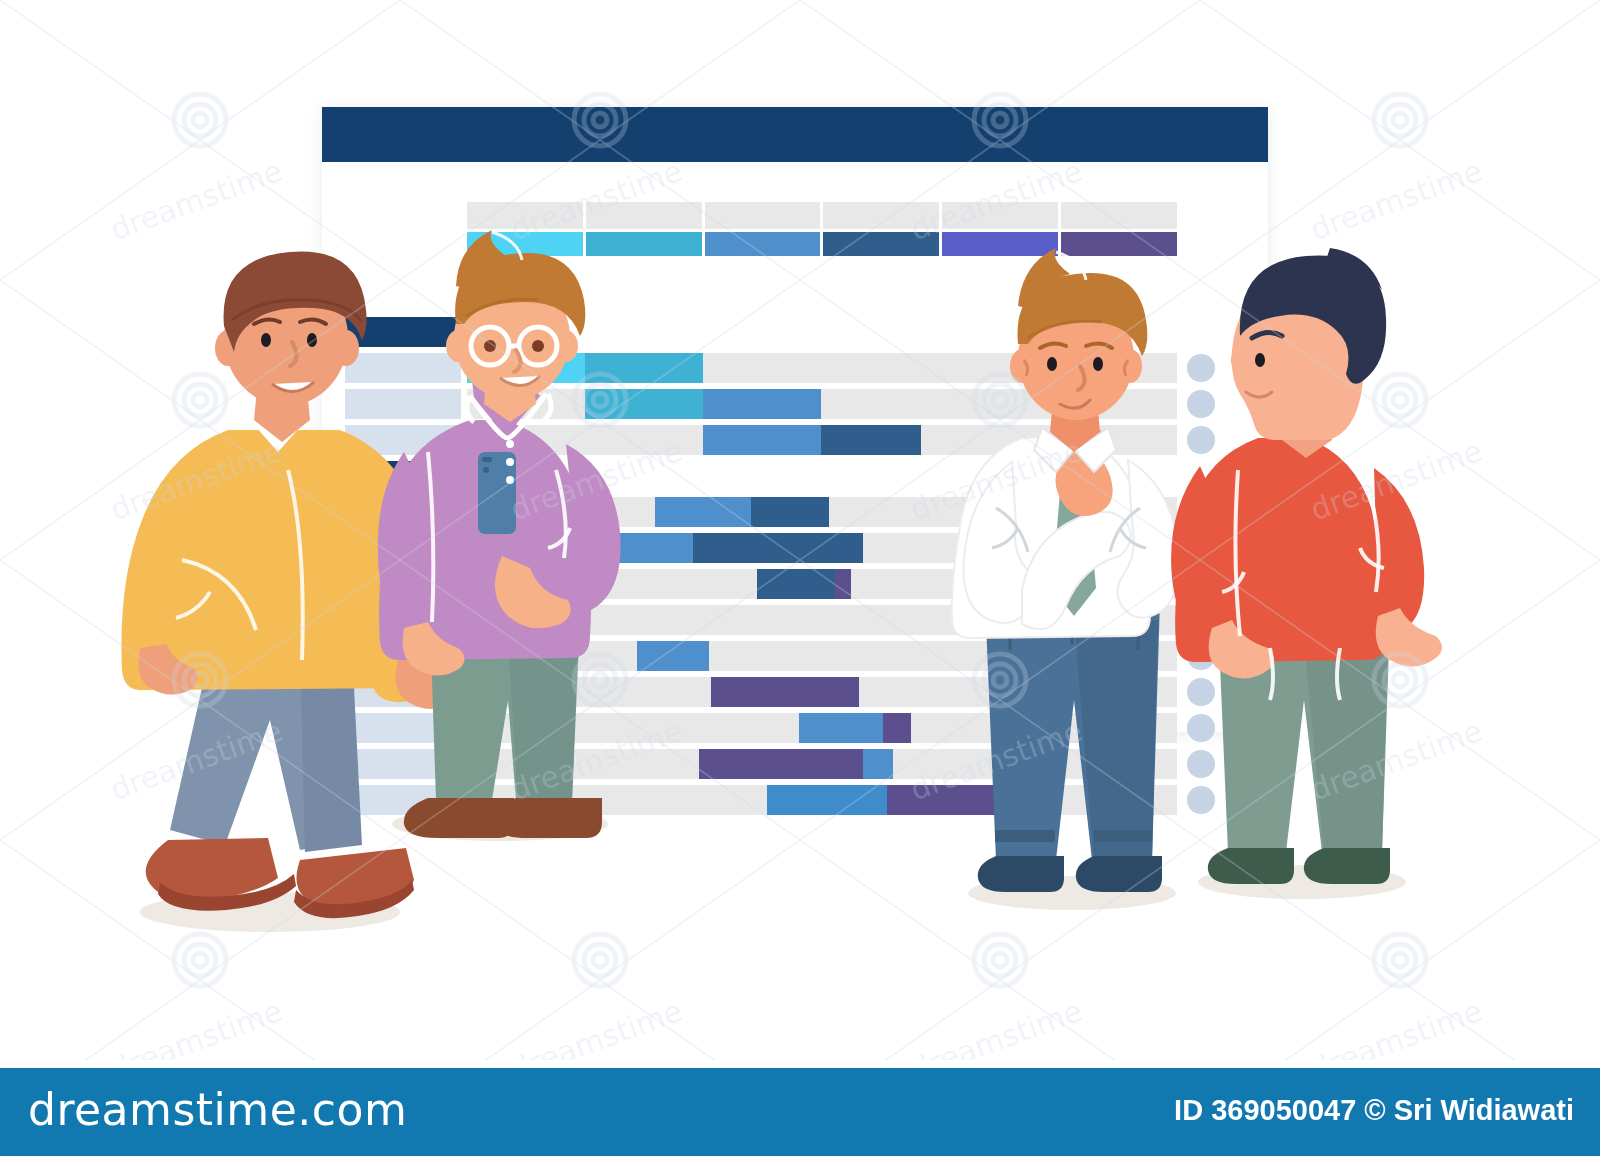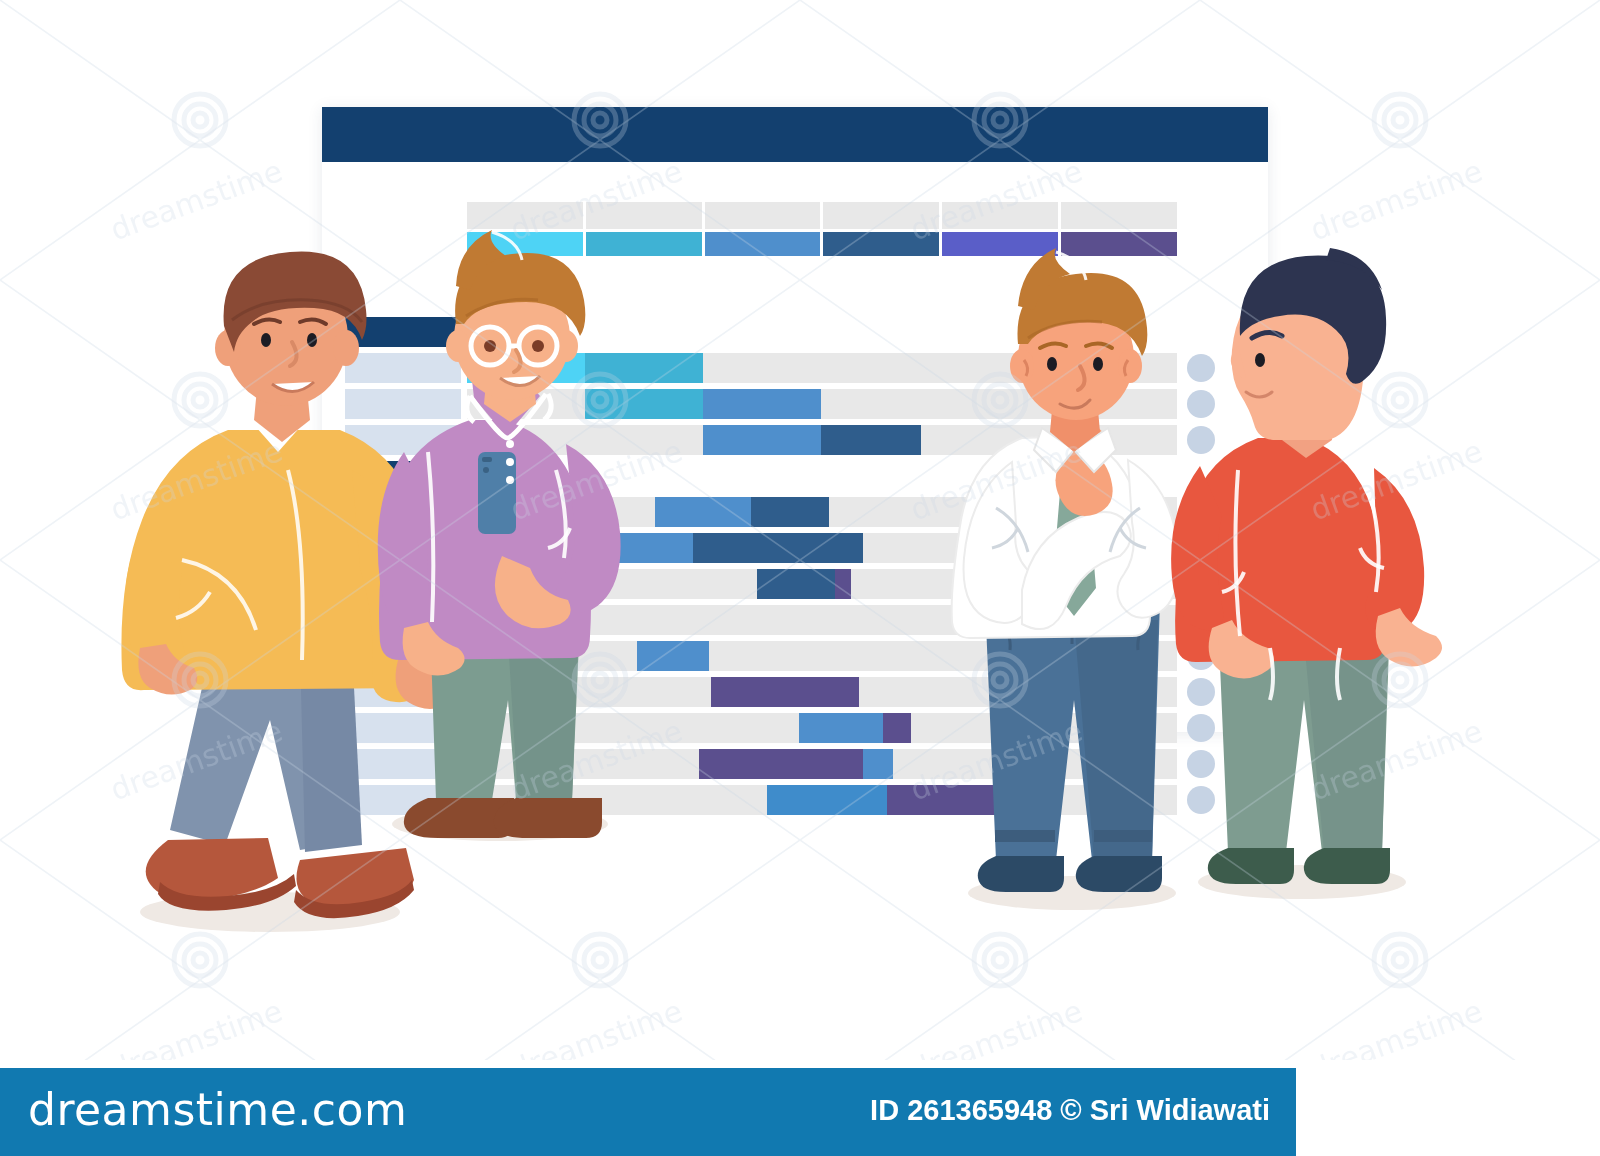--- a/index.html
+++ b/index.html
@@ -44,21 +44,21 @@
     position:absolute;left:865px;top:1px;
     width:28px;height:28px;border-radius:50%;
     background:#c6d3e4;
   }
 
   
   .people{position:absolute;left:0;top:0;width:1600px;height:1000px;pointer-events:none;}
 
   
   .footer{
-    position:absolute;left:0;bottom:0;width:1296px;height:88px;
+    position:absolute;left:0;bottom:0;width:1600px;height:88px;
     background:#1179b0;
   }
   .brand{
     position:absolute;left:28px;top:16px;
     color:#ffffff;font-size:44px;letter-spacing:.5px;
     font-family:"DejaVu Sans", sans-serif;
   }
   .credit{
     position:absolute;right:26px;top:26px;
     color:#ffffff;font-size:29px;font-weight:bold;
@@ -443,16 +443,16 @@
           <circle cx="200" cy="120" r="7" fill="none" stroke="#c9d6e4" stroke-width="5"></circle>
         </g>
         <text x="200" y="210" font-family="DejaVu Sans, sans-serif" font-size="30" fill="#c9d6e4" opacity=".5" text-anchor="middle" transform="rotate(-20 200 210)">dreamstime</text>
       </pattern>
     </defs>
     <rect width="1600" height="1060" fill="url(#wmTile)"></rect>
   </svg>
 
   <div class="footer">
     <div class="brand"><span>dreamstime.com</span></div>
-    <div class="credit">ID 261365948 © Sri Widiawati</div>
+    <div class="credit">ID 369050047 © Sri Widiawati</div>
   </div>
 
 </div>
 
 </body></html>

